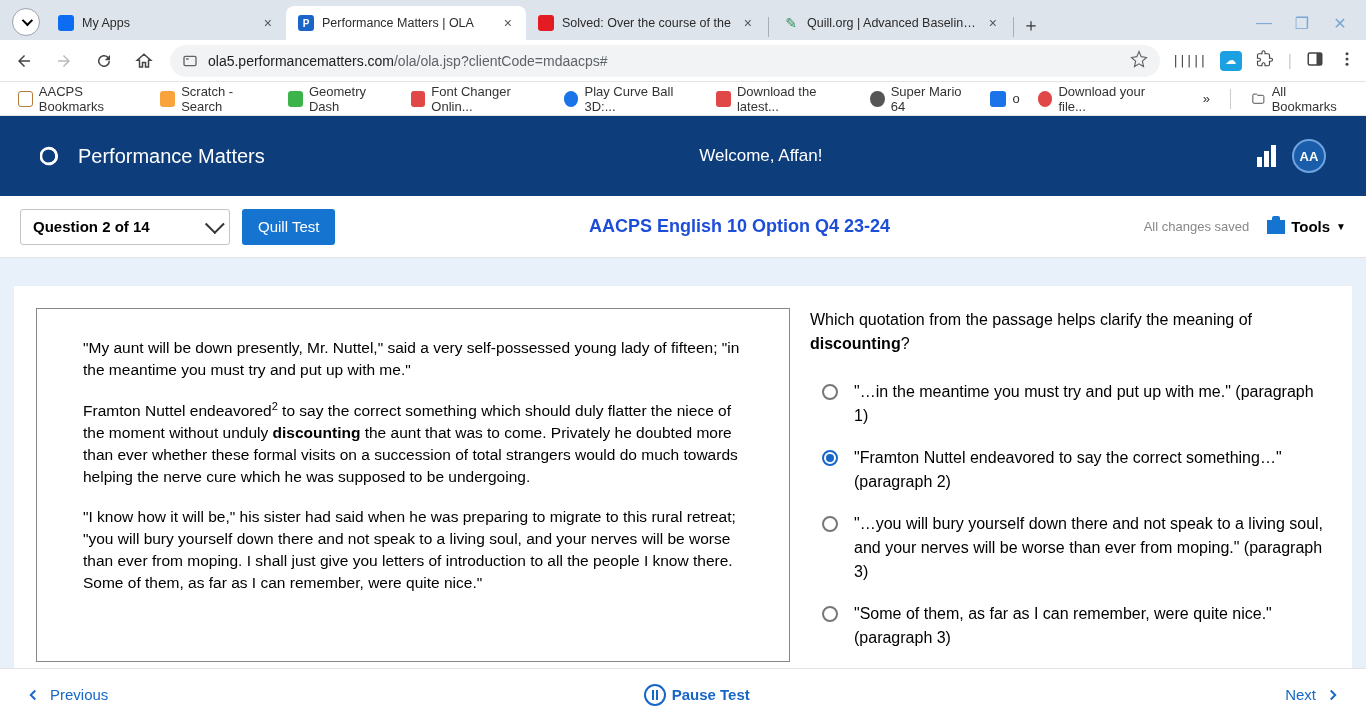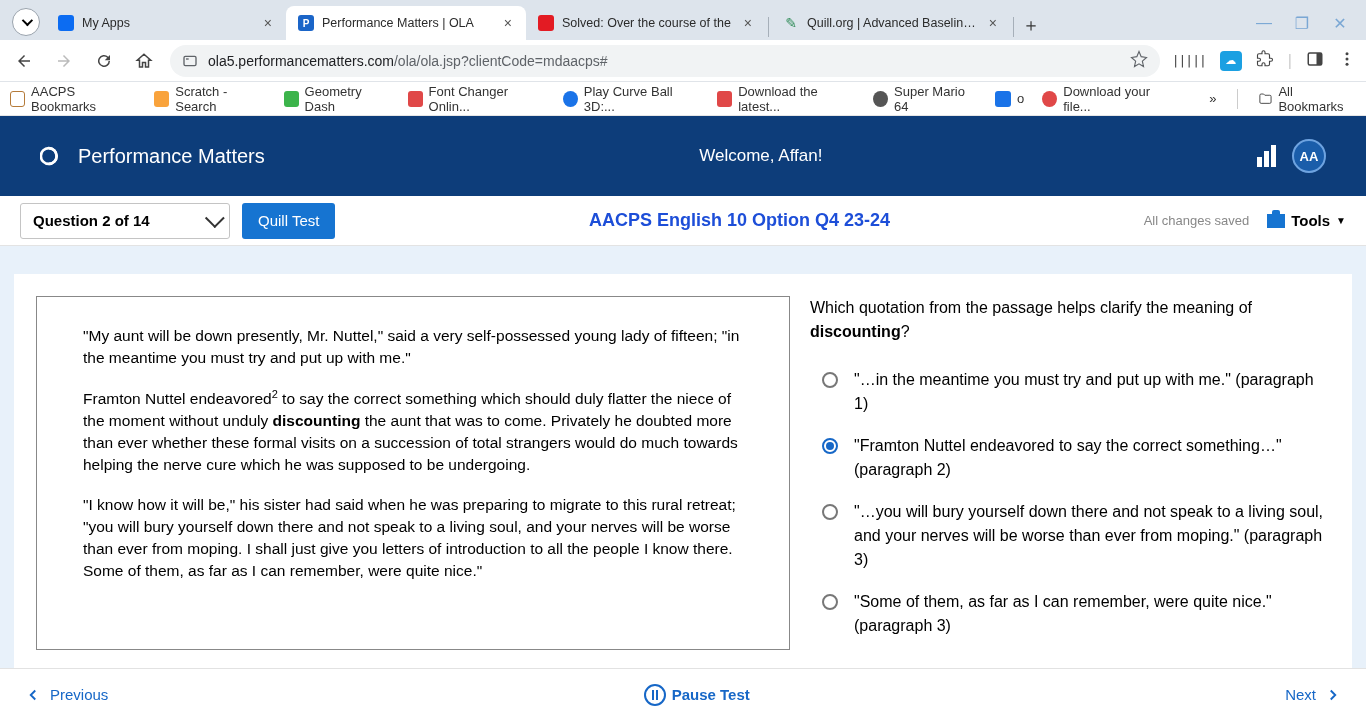--- a/index.html
+++ b/index.html
@@ -21,39 +21,39 @@
 
   .toolbar { height: 42px; background: #fff; display: flex; align-items: center; padding: 0 10px; gap: 12px; border-bottom: 1px solid #e0e4e9; }
   .nav-btn { width: 28px; height: 28px; display: flex; align-items: center; justify-content: center; cursor: pointer; border-radius: 4px; color: #444; }
   .nav-btn.disabled { color: #bbb; cursor: default; }
   .omnibox { flex: 1; height: 32px; background: #f1f3f4; border-radius: 16px; display: flex; align-items: center; padding: 0 12px; gap: 10px; font-size: 14px; color: #333; justify-content: center; }
   .omnibox .url { white-space: nowrap; overflow: hidden; color: #5f6368; }
   .omnibox .url .host { color: #202124; }
   .toolbar-icons { display: flex; align-items: center; gap: 14px; color: #444; }
   .toolbar-icons .icon { cursor: pointer; }
 
-  .bookmarks-bar { height: 34px; background: #fff; display: flex; align-items: center; padding: 0 10px; gap: 18px; font-size: 13px; color: #333; border-bottom: 1px solid #e6e6e6; }
+  .bookmarks-bar { height: 34px; background: #fff; display: flex; align-items: center; padding: 0 18px; gap: 18px; font-size: 13px; color: #333; border-bottom: 1px solid #e6e6e6; }
   .bookmarks-bar .bm { display: flex; align-items: center; gap: 6px; cursor: pointer; }
   .bm .bm-icon { width: 16px; height: 16px; display: inline-block; border-radius: 3px; }
   .bookmarks-bar .spacer { flex: 1; }
   .bookmarks-bar .all { display: flex; align-items: center; gap: 6px; cursor: pointer; }
   .bookmarks-bar .sep-v { width: 1px; height: 20px; background: #ccc; margin: 0 2px; }
 
   
   .app-header { height: 80px; background: #0d3d7a; display: flex; align-items: center; padding: 0 40px; color: #fff; }
   .brand { display: flex; align-items: center; gap: 10px; font-size: 20px; font-weight: 500; }
   .brand svg { width: 28px; height: 28px; }
   .welcome { flex: 1; text-align: center; font-size: 17px; }
   .header-icons { display: flex; align-items: center; gap: 16px; }
   .header-icons .bars { display: flex; align-items: flex-end; gap: 2px; cursor: pointer; }
   .header-icons .bars span { width: 5px; background: #fff; display: inline-block; }
   .avatar { width: 34px; height: 34px; border: 2px solid #6ea3e0; border-radius: 50%; background: #1a5daa; display: flex; align-items: center; justify-content: center; font-size: 13px; font-weight: bold; cursor: pointer; }
 
   
-  .sub-bar { height: 50px; background: #fff; display: flex; align-items: center; padding: 0 20px; gap: 12px; border-bottom: 1px solid #e3e3e3; }
+  .sub-bar { height: 62px; background: #fff; display: flex; align-items: center; padding: 0 20px; gap: 12px; border-bottom: 1px solid #e3e3e3; }
   .q-select { height: 36px; border: 1px solid #c4c4c4; border-radius: 3px; padding: 0 34px 0 12px; font-size: 15px; font-weight: bold; display: flex; align-items: center; position: relative; cursor: pointer; min-width: 210px; }
   .q-select::after { content: ''; position: absolute; right: 10px; width: 12px; height: 12px; border-right: 2px solid #333; border-bottom: 2px solid #333; transform: rotate(45deg) translateY(-4px); }
   .submit-btn { height: 36px; border: none; background: #1674d1; color: #fff; padding: 0 16px; border-radius: 3px; font-size: 15px; cursor: pointer; }
   .test-title { flex: 1; text-align: center; font-size: 18px; font-weight: bold; color: #1d4ed8; }
   .saved { font-size: 13px; color: #888; margin-right: 6px; }
   .tools { display: flex; align-items: center; gap: 6px; cursor: pointer; font-size: 15px; font-weight: bold; }
   .tools-icon { width: 18px; height: 14px; background: #1674d1; position: relative; }
   .tools-icon::before { content: ''; position: absolute; top: -4px; left: 5px; width: 8px; height: 4px; background: #1674d1; border-radius: 2px 2px 0 0; }
 
   

